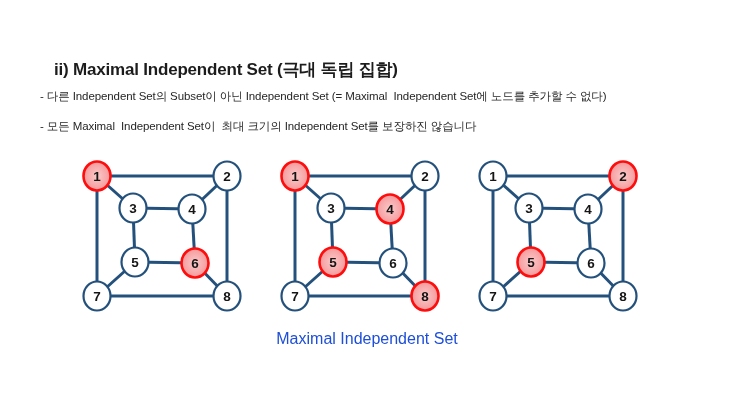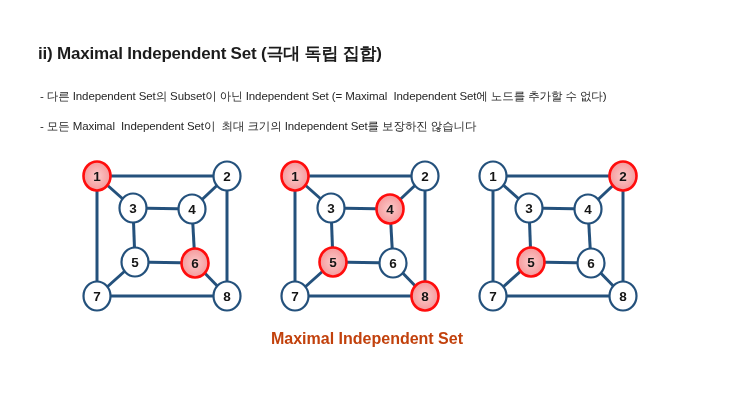--- a/index.html
+++ b/index.html
@@ -12,21 +12,21 @@
     position: relative;
     width: 743px;
     height: 418px;
     background: #ffffff;
     overflow: hidden;
   }
   .page-title {
     position: absolute;
     left: 38px;
     top: 42px;
-    margin: 0;
+    margin: 16px;
     font-size: 17px;
     font-weight: 600;
     color: #1c1c1c;
     letter-spacing: -0.2px;
     white-space: pre;
     text-align: center;
   }
   .bullet {
     position: absolute;
     left: 40px;
@@ -46,22 +46,22 @@
     display: flex;
     gap: 15px;
   }
   .graph-svg { display: block; }
   .figure-caption {
     position: absolute;
     left: 367px;
     top: 330px;
     transform: translateX(-50%);
     font-size: 16px;
-    font-weight: 700;
-    color: #c2410c;
+    font-weight: 400;
+    color: #1d4ed8;
     white-space: pre;
   }
 </style>
 </head>
 <body>
 
 <main class="slide">
   <h1 class="page-title">ii) Maximal Independent Set (극대 독립 집합)</h1>
   <p class="bullet bullet-2">- 모든 Maximal  Independent Set이  최대 크기의 Independent Set를 보장하진 않습니다</p>
   <p class="bullet bullet-1">- 다른 Independent Set의 Subset이 아닌 Independent Set (= Maximal  Independent Set에 노드를 추가할 수 없다)</p>

